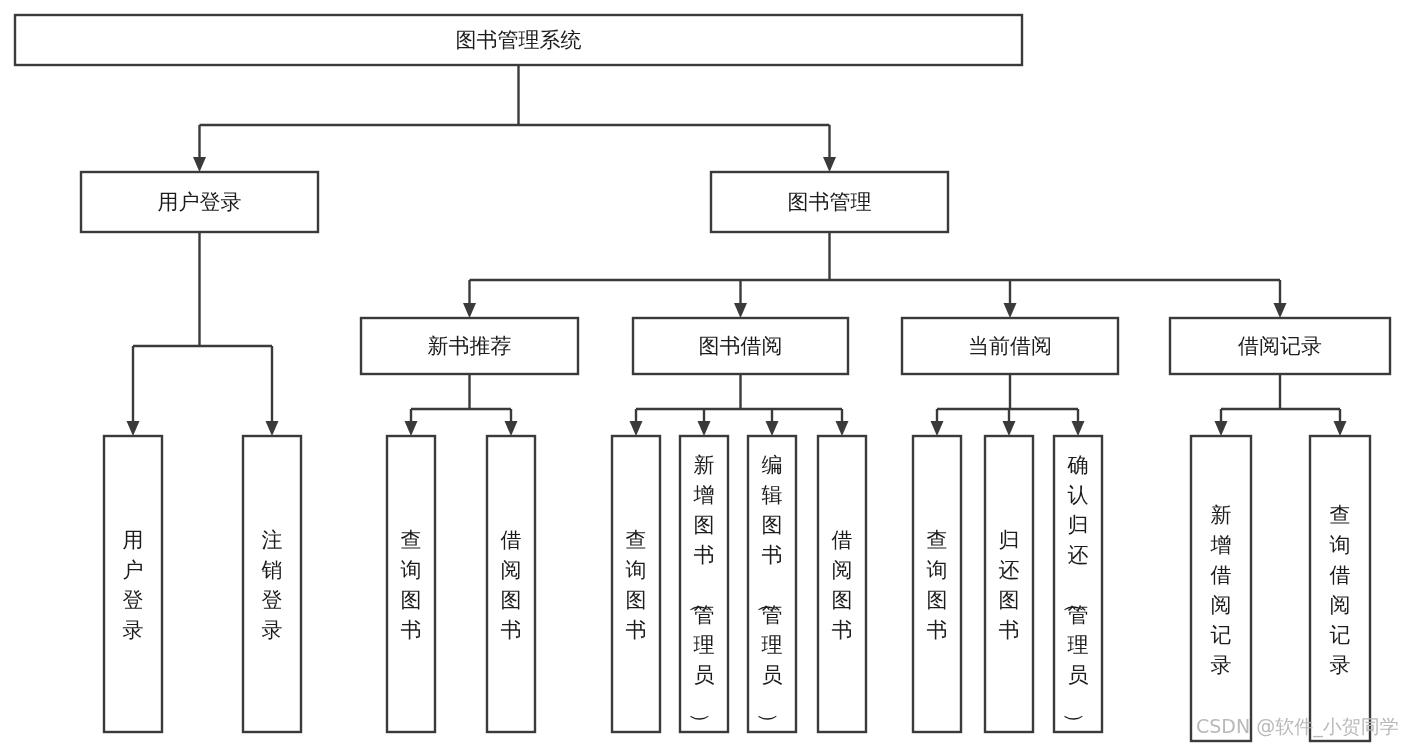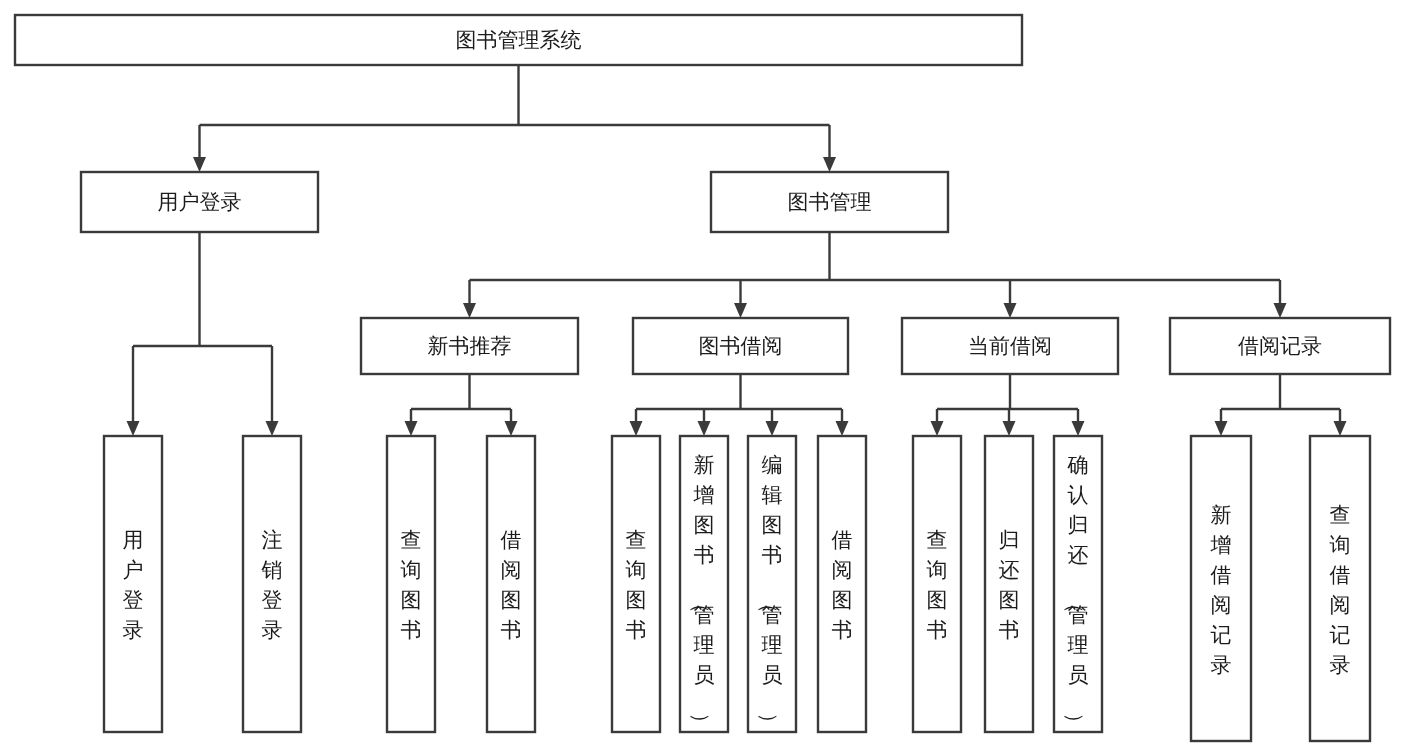--- a/index.html
+++ b/index.html
@@ -201,13 +201,14 @@
         <g>
           <rect class="node-box" x="1191" y="436" width="60" height="305"></rect>
           <text class="node-label-v" x="1221" y="521.9"><tspan x="1221" dy="0">新</tspan><tspan x="1221" dy="30">增</tspan><tspan x="1221" dy="30">借</tspan><tspan x="1221" dy="30">阅</tspan><tspan x="1221" dy="30">记</tspan><tspan x="1221" dy="30">录</tspan></text>
         </g>
         <g>
           <rect class="node-box" x="1310" y="436" width="60" height="305"></rect>
           <text class="node-label-v" x="1340" y="521.9"><tspan x="1340" dy="0">查</tspan><tspan x="1340" dy="30">询</tspan><tspan x="1340" dy="30">借</tspan><tspan x="1340" dy="30">阅</tspan><tspan x="1340" dy="30">记</tspan><tspan x="1340" dy="30">录</tspan></text>
         </g>
       </g>
   </svg>
+  <div class="watermark" style="left: 1196px; top: 714px;">CSDN @软件_小贺同学</div>
 </div>
 
 </body></html>

